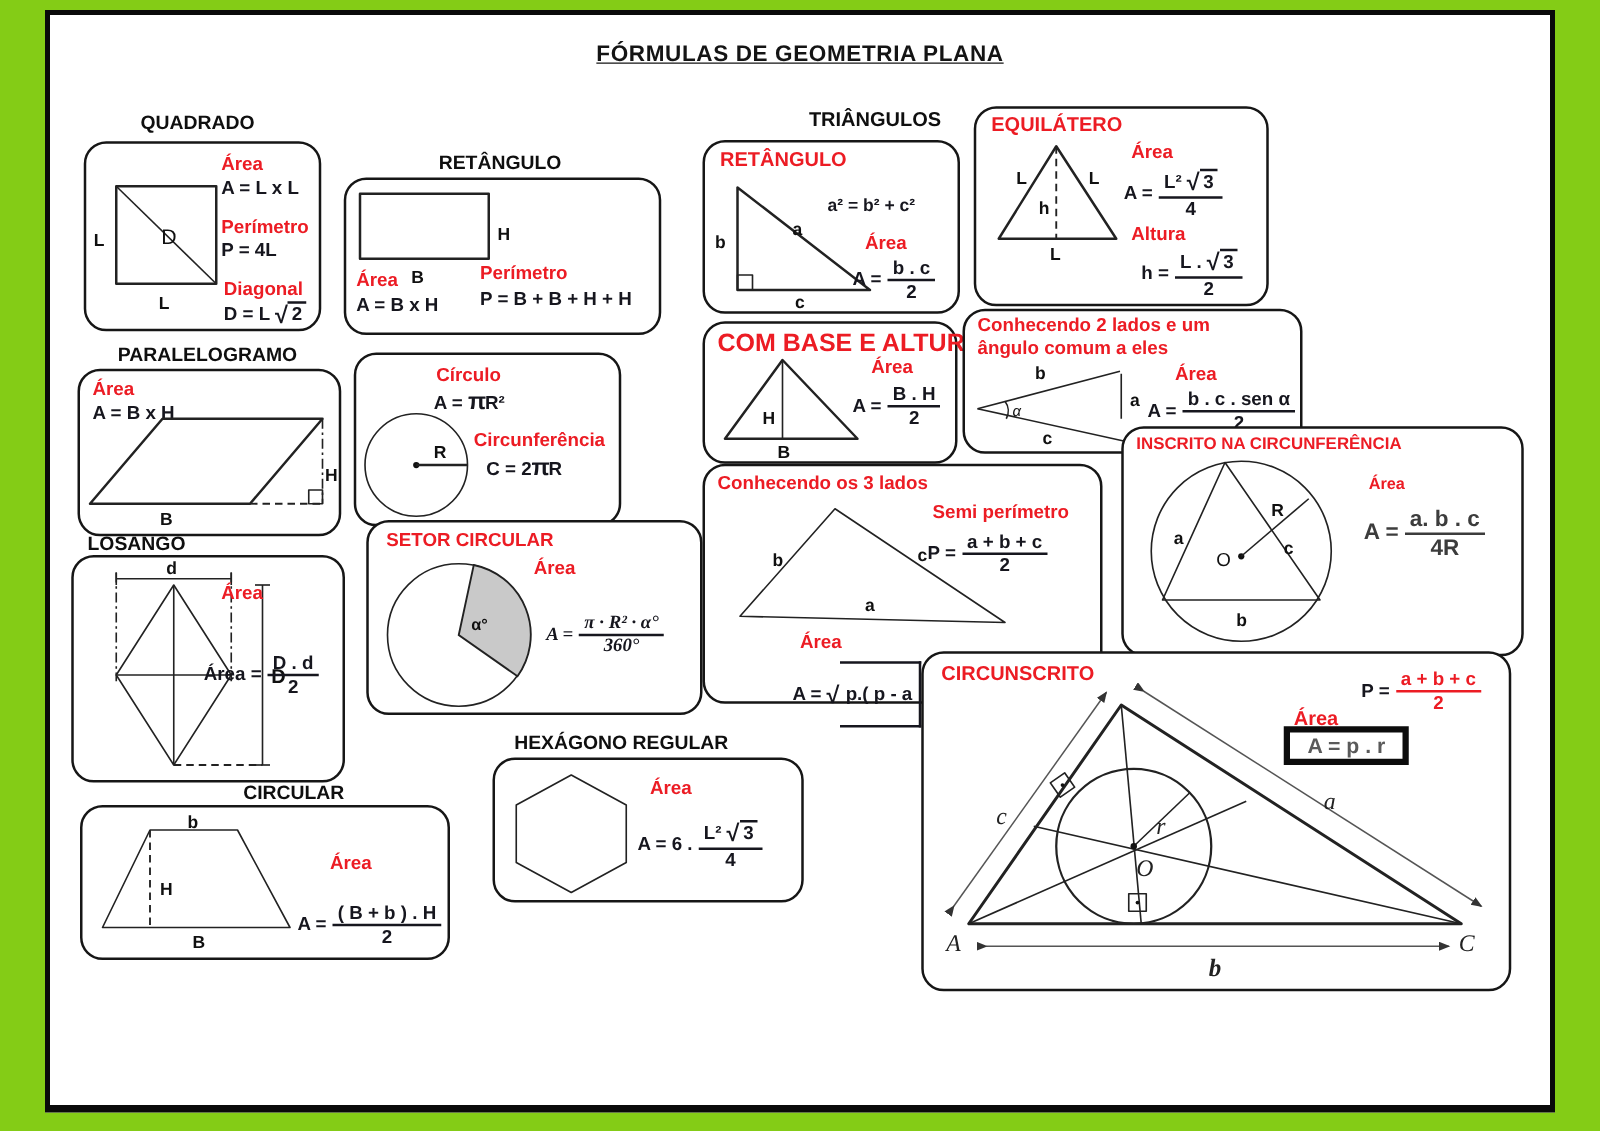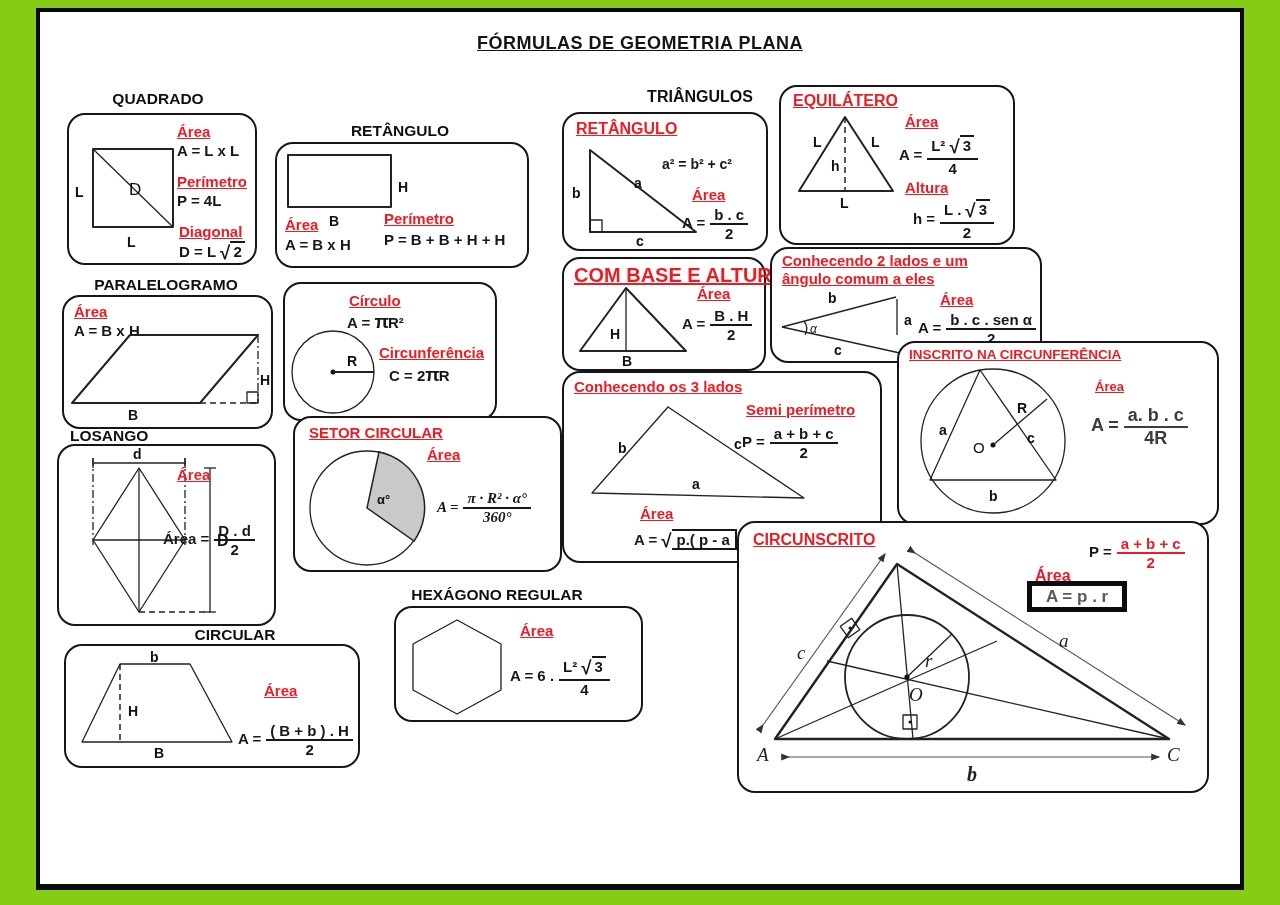--- a/index.html
+++ b/index.html
@@ -6,30 +6,30 @@
   #canvas{position:relative;width:1280px;height:905px;background:#84cc16;overflow:hidden;
           font-family:"Liberation Sans","DejaVu Sans",sans-serif;}
   #page-border{position:absolute;left:36px;top:8px;width:1200px;height:872px;
                border:4px solid #0a0a0a;border-bottom-width:6px;background:#fff;}
   .title{position:absolute;left:640px;top:33px;transform:translateX(-50%);
          font-size:18px;font-weight:bold;color:#141414;text-decoration:underline;
          letter-spacing:.5px;white-space:nowrap;}
   .box{position:absolute;background:#fff;border:2px solid #161616;border-radius:18px;}
   .heading{position:absolute;font-weight:bold;font-size:15.5px;color:#0f0f0f;white-space:nowrap;}
   .center{transform:translateX(-50%);}
-  .lbl{position:absolute;font-weight:bold;font-size:15px;white-space:nowrap;color:#16161e;text-decoration:underline;}
+  .lbl{position:absolute;font-weight:bold;font-size:15px;white-space:nowrap;color:#16161e;}
   .red{color:#ec1c24;}
   .formula{position:absolute;font-weight:bold;font-size:15px;color:#16161e;white-space:nowrap;}
   .frac{display:inline-block;vertical-align:middle;text-align:center;margin-left:5px;line-height:1.15;}
   .frac .num{display:block;border-bottom:2.5px solid currentColor;padding:0 4px;}
   .frac .den{display:block;}
   .rad{display:inline-block;margin-left:4px;white-space:nowrap;}
   .rsign{font-size:1.25em;vertical-align:-2px;}
   .rbody{border-top:2px solid currentColor;padding:0 3px;display:inline-block;}
-  .heron .rbody{border:2.5px solid currentColor;border-left:none;padding:0 5px;}
+  .heron .rbody{border:2.5px solid currentColor;border-left:none;padding:16px 5px;}
   .gray-box{border:5px solid #0c0c0c;padding:1px 14px;color:#5a5a5a;font-size:17px;
             font-weight:bold;background:#fff;}
   .serifita{font-family:"Liberation Serif","DejaVu Serif",serif;font-style:italic;font-weight:normal;}
   svg.diagram{position:absolute;overflow:visible;}
   svg.diagram .shape{stroke:#222;fill:none;stroke-width:2;stroke-linejoin:round;}
   svg.diagram .thin{stroke-width:1.3;}
   svg.diagram .dash{stroke-dasharray:6 4;stroke-width:1.5;}
   svg.diagram .dashdot{stroke-dasharray:8 3 2 3;stroke-width:1.3;}
   svg.diagram text{font-family:"Liberation Sans","DejaVu Sans",sans-serif;
                    font-weight:bold;font-size:14px;fill:#101010;}

